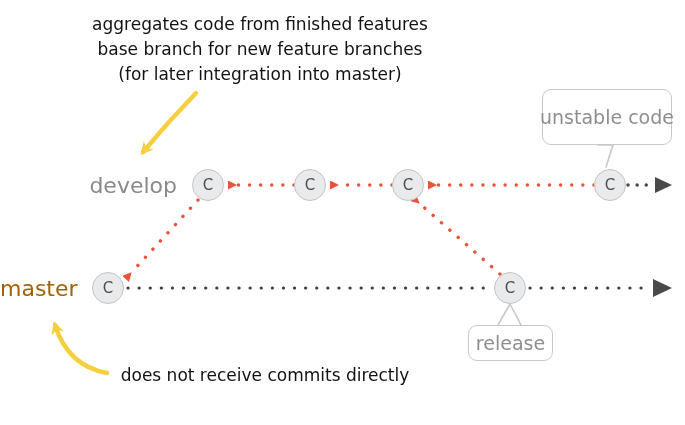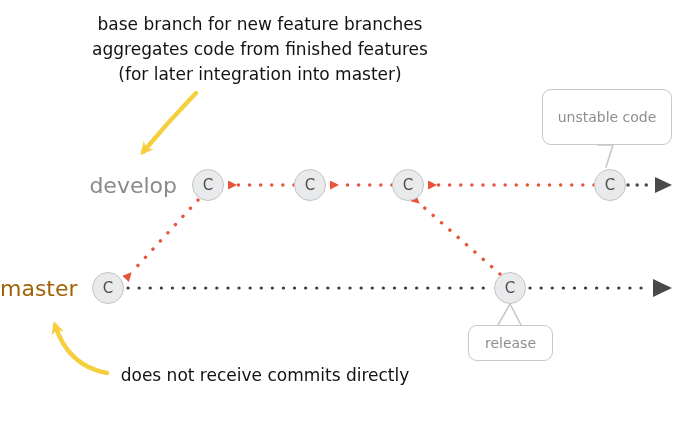--- a/index.html
+++ b/index.html
@@ -80,21 +80,21 @@
     border: 1.6px solid #c6c8ca;
     border-radius: 9px;
     background: #ffffff;
     box-sizing: border-box;
     display: flex;
     flex-direction: column;
     align-items: center;
     justify-content: center;
     color: #8e8e8e;
     font-family: "DejaVu Sans", sans-serif;
-    font-size: 14px;
+    font-size: 19px;
     line-height: 20px;
     text-align: center;
     white-space: nowrap;
   }
   #callout-unstable {
     left: 542px;
     top: 89px;
     width: 130px;
     height: 56px;
   }
@@ -156,22 +156,22 @@
 
   <g>
     <path d="M196,93 Q168,122 143,152" fill="none" stroke="#f5cf3d" stroke-width="4.4" stroke-linecap="round" marker-end="url(#arw-yellow)"></path>
   </g>
   <g>
     <path d="M107,373 Q68,366 55,325" fill="none" stroke="#f5cf3d" stroke-width="4.4" stroke-linecap="round" marker-end="url(#arw-yellow)"></path>
   </g>
 </svg>
 
 <div class="anno-top">
+  <div>aggregates code from finished features</div>
   <div>base branch for new feature branches</div>
-  <div>aggregates code from finished features</div>
   <div>(for later integration into master)</div>
 </div>
 
 <div class="anno-bottom">
   <div>does not receive commits directly</div>
 </div>
 
 <div class="branch-label" id="label-develop">develop</div>
 <div class="branch-label" id="label-master">master</div>
 

